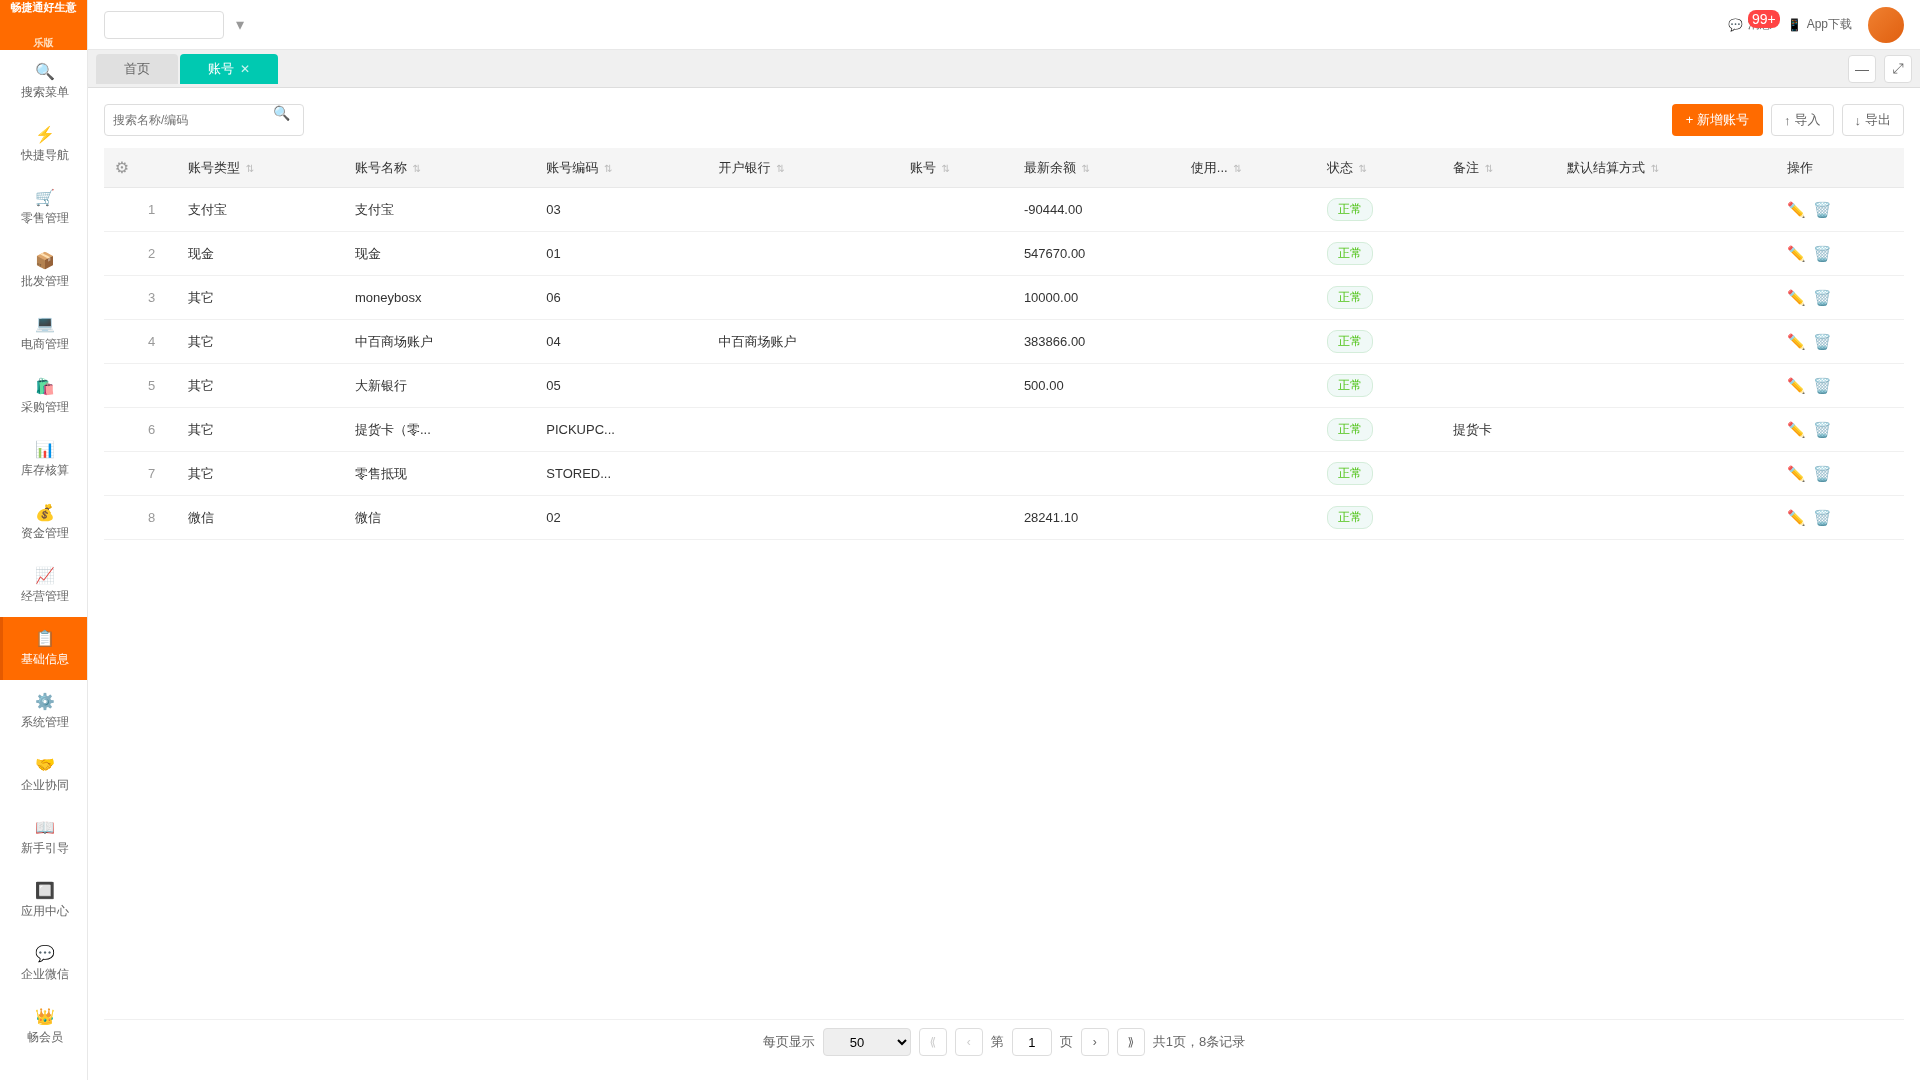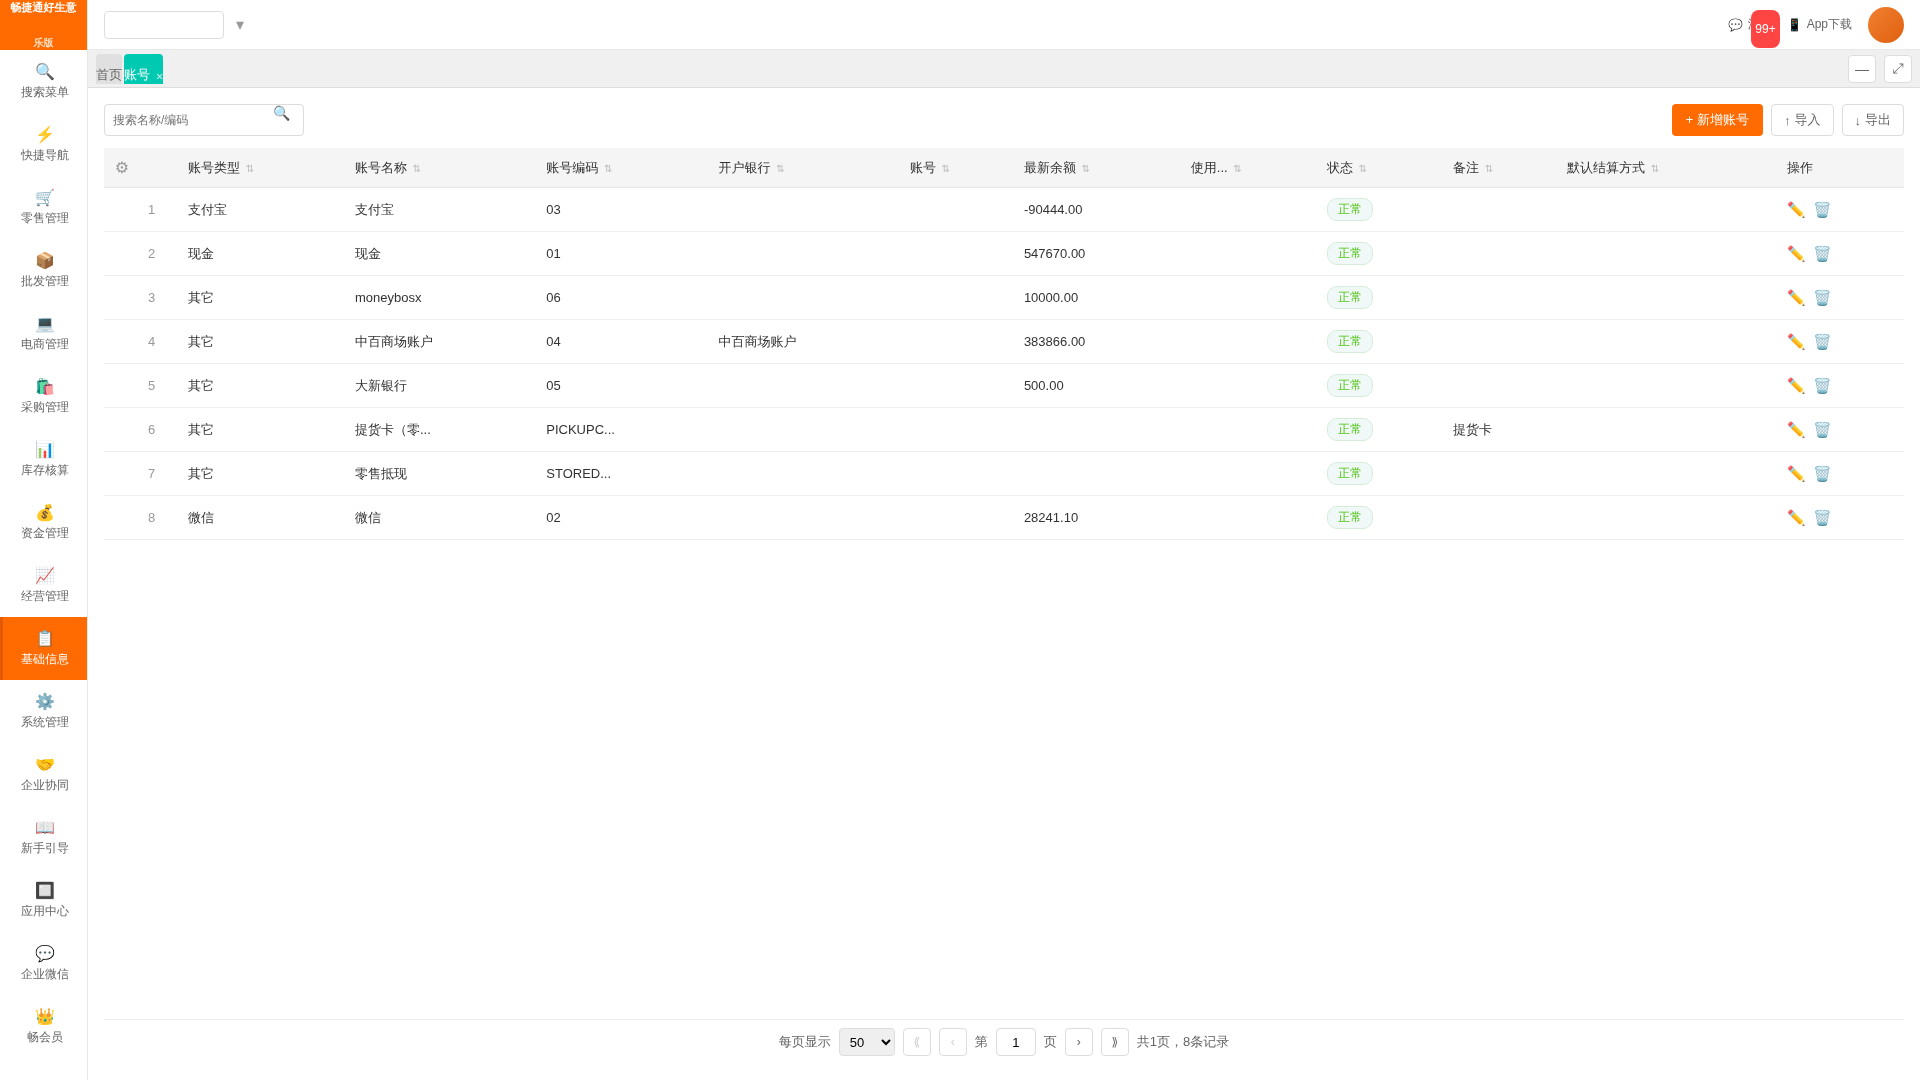--- a/index.html
+++ b/index.html
@@ -88,50 +88,49 @@
       font-size: 12px;
       position: relative;
     }
     .badge {
       position: absolute;
       top: -6px;
       right: -8px;
       background: #ff4444;
       color: #fff;
       border-radius: 8px;
-      font-size: 12px;
-      padding: 12px 4px;
+      font-size: 14px;
+      padding: 1px 4px;
       min-width: 16px;
       text-align: center;
     }
     .avatar { width: 36px; height: 36px; border-radius: 50%; background: #ccc; overflow: hidden; cursor: pointer; }
 
     
     .tab-bar {
       background: #f0f0f0;
       height: 38px;
       display: flex;
       align-items: center;
       padding: 0 8px;
       border-bottom: 1px solid #ddd;
       flex-shrink: 0;
       gap: 2px;
     }
     .tab {
       height: 30px;
-      padding: 0 0;
-      display: flex;
-      align-items: flex-end;
+      padding: 0 28px;
+      display: flex;
+      align-items: center;
       gap: 6px;
       cursor: pointer;
       border-radius: 4px 4px 0 0;
       font-size: 13px;
       color: #666;
       background: #e0e0e0;
-      font-family: Liberation Mono, monospace;
     }
     .tab.active {
       background: #00c9b1;
       color: #fff;
     }
     .tab-close {
       font-size: 12px;
       color: rgba(255,255,255,0.8);
       cursor: pointer;
     }
@@ -257,21 +256,21 @@
       justify-content: center;
       padding: 8px 0;
       gap: 8px;
       font-size: 13px;
       color: #666;
       border-top: 1px solid #f0f0f0;
     }
     .page-size-select {
       border: 1px solid #ddd;
       border-radius: 4px;
-      padding: 2px 6px;
+      padding: 2px 22px;
       font-size: 13px;
       height: 28px;
     }
     .page-btn {
       width: 28px;
       height: 28px;
       border: 1px solid #ddd;
       border-radius: 4px;
       background: #fff;
       cursor: pointer;

